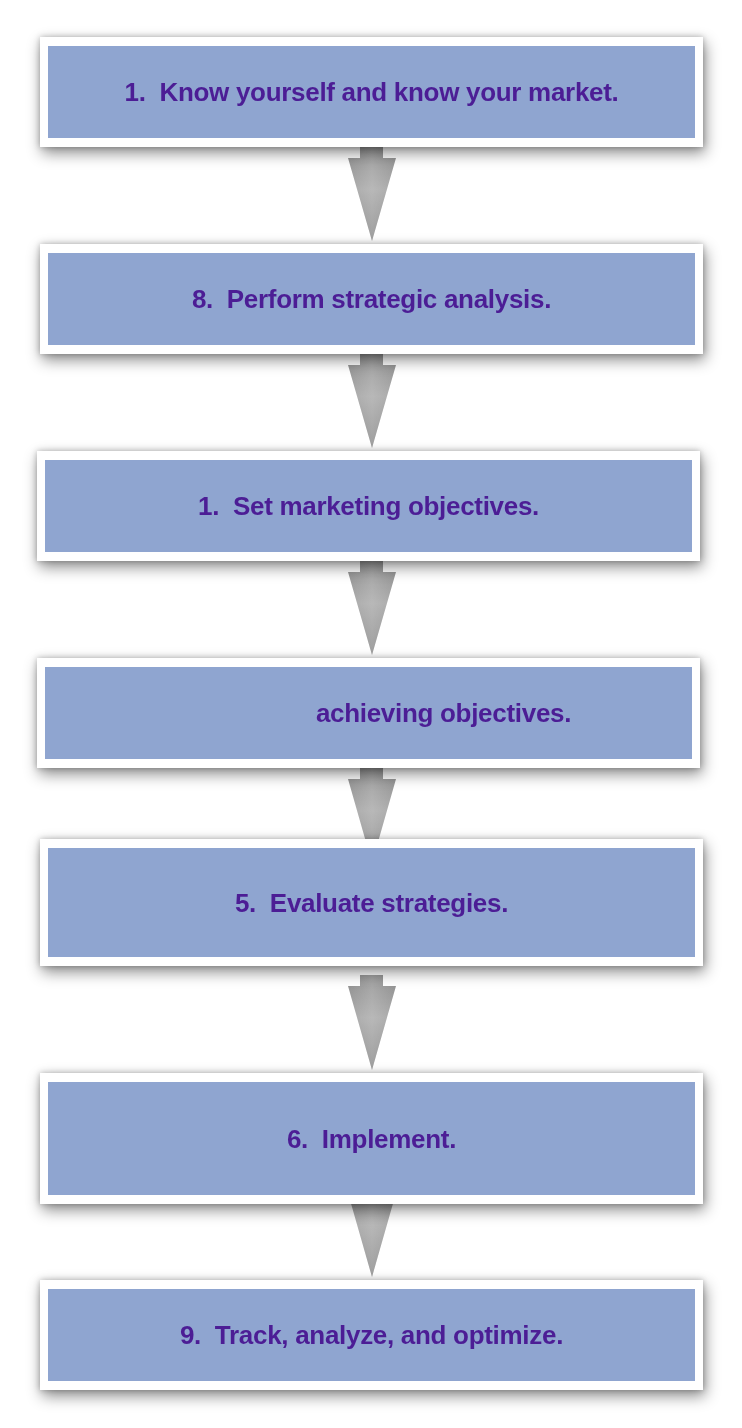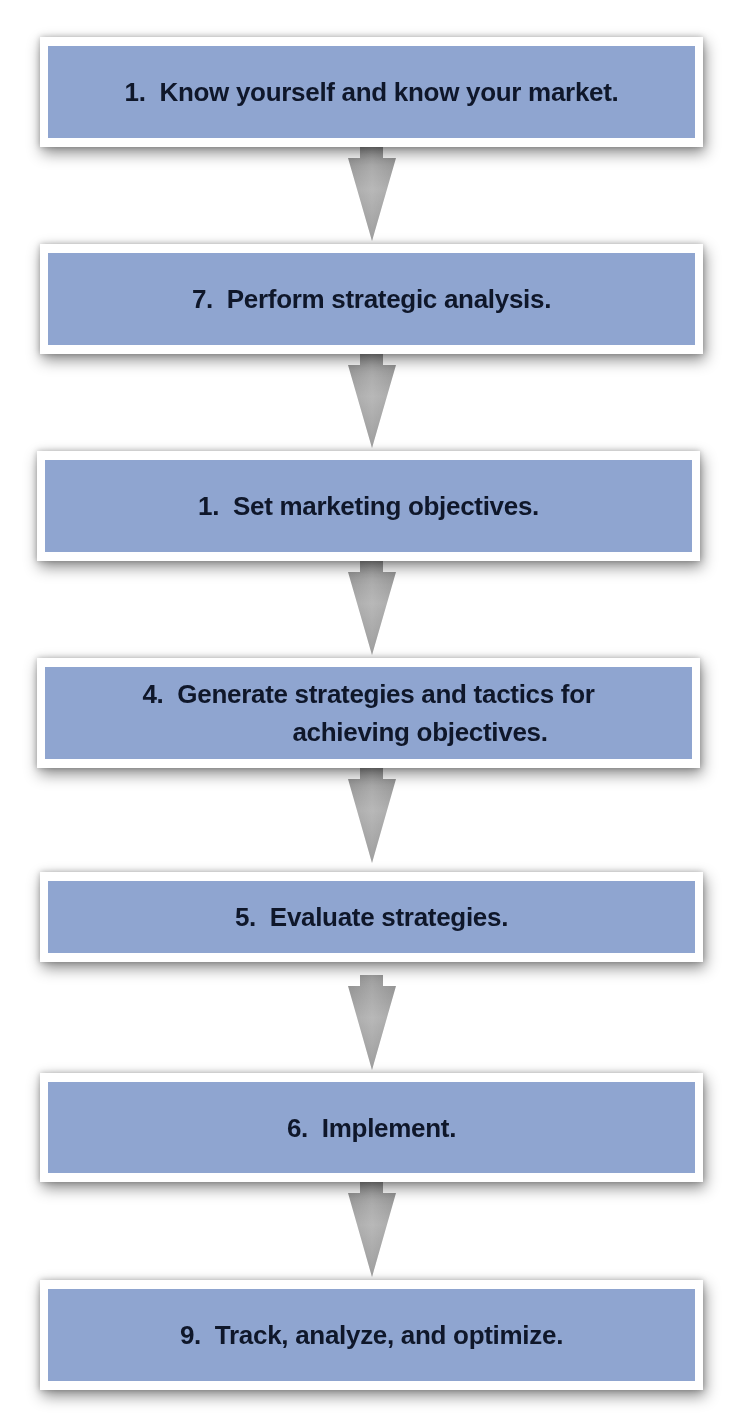--- a/index.html
+++ b/index.html
@@ -27,21 +27,21 @@
   .step-inner {
     width: 100%;
     height: 100%;
     background: #8fa5d0;
     display: flex;
     align-items: center;
     justify-content: center;
     box-sizing: border-box;
   }
   .step-text {
-    color: #0f172a;
+    color: #4c1d95;
     font-weight: bold;
     font-size: 26px;
     line-height: 38px;
     letter-spacing: -0.3px;
     text-align: center;
     white-space: pre;
   }
   .step-text.multiline {
     text-align: left;
   }
@@ -87,21 +87,21 @@
 
 <div class="arrow" style="top:147px; height:97px;">
   <svg viewBox="0 0 52 97" preserveAspectRatio="none">
     <polygon points="14,0 37,0 37,11 50,11 26,94 2,11 14,11" fill="url(#arrowGrad)"></polygon>
     <polygon points="14,0 37,0 37,11 50,11 26,94 2,11 14,11" fill="url(#arrowGradH)"></polygon>
   </svg>
 </div>
 
 <div class="step-box" style="left:40px; top:244px;">
   <div class="step-inner">
-    <span class="step-text">7.  Perform strategic analysis.</span>
+    <span class="step-text">8.  Perform strategic analysis.</span>
   </div>
 </div>
 
 <div class="arrow" style="top:354px; height:97px;">
   <svg viewBox="0 0 52 97" preserveAspectRatio="none">
     <polygon points="14,0 37,0 37,11 50,11 26,94 2,11 14,11" fill="url(#arrowGrad)"></polygon>
     <polygon points="14,0 37,0 37,11 50,11 26,94 2,11 14,11" fill="url(#arrowGradH)"></polygon>
   </svg>
 </div>
 
@@ -113,45 +113,45 @@
 
 <div class="arrow" style="top:561px; height:97px;">
   <svg viewBox="0 0 52 97" preserveAspectRatio="none">
     <polygon points="14,0 37,0 37,11 50,11 26,94 2,11 14,11" fill="url(#arrowGrad)"></polygon>
     <polygon points="14,0 37,0 37,11 50,11 26,94 2,11 14,11" fill="url(#arrowGradH)"></polygon>
   </svg>
 </div>
 
 <div class="step-box" style="left:37px; top:658px;">
   <div class="step-inner">
-    <span class="step-text multiline"><span>4.  Generate strategies and tactics for</span><span class="line2">achieving objectives.</span></span>
+    <span class="step-text multiline"><span class="line2">achieving objectives.</span></span>
   </div>
 </div>
 
 <div class="arrow" style="top:768px; height:98px;">
   <svg viewBox="0 0 52 98" preserveAspectRatio="none">
     <polygon points="14,0 37,0 37,11 50,11 26,95 2,11 14,11" fill="url(#arrowGrad)"></polygon>
     <polygon points="14,0 37,0 37,11 50,11 26,95 2,11 14,11" fill="url(#arrowGradH)"></polygon>
   </svg>
 </div>
 
-<div class="step-box" style="left:40px; top:872px; height:90px;">
+<div class="step-box" style="left:40px; top:839px; height:127px;">
   <div class="step-inner">
     <span class="step-text">5.  Evaluate strategies.</span>
   </div>
 </div>
 
 <div class="arrow" style="top:975px; height:98px;">
   <svg viewBox="0 0 52 98" preserveAspectRatio="none">
     <polygon points="14,0 37,0 37,11 50,11 26,95 2,11 14,11" fill="url(#arrowGrad)"></polygon>
     <polygon points="14,0 37,0 37,11 50,11 26,95 2,11 14,11" fill="url(#arrowGradH)"></polygon>
   </svg>
 </div>
 
-<div class="step-box" style="left:40px; top:1073px; height:109px;">
+<div class="step-box" style="left:40px; top:1073px; height:131px;">
   <div class="step-inner">
     <span class="step-text">6.  Implement.</span>
   </div>
 </div>
 
 <div class="arrow" style="top:1182px; height:98px;">
   <svg viewBox="0 0 52 98" preserveAspectRatio="none">
     <polygon points="14,0 37,0 37,11 50,11 26,95 2,11 14,11" fill="url(#arrowGrad)"></polygon>
     <polygon points="14,0 37,0 37,11 50,11 26,95 2,11 14,11" fill="url(#arrowGradH)"></polygon>
   </svg>

